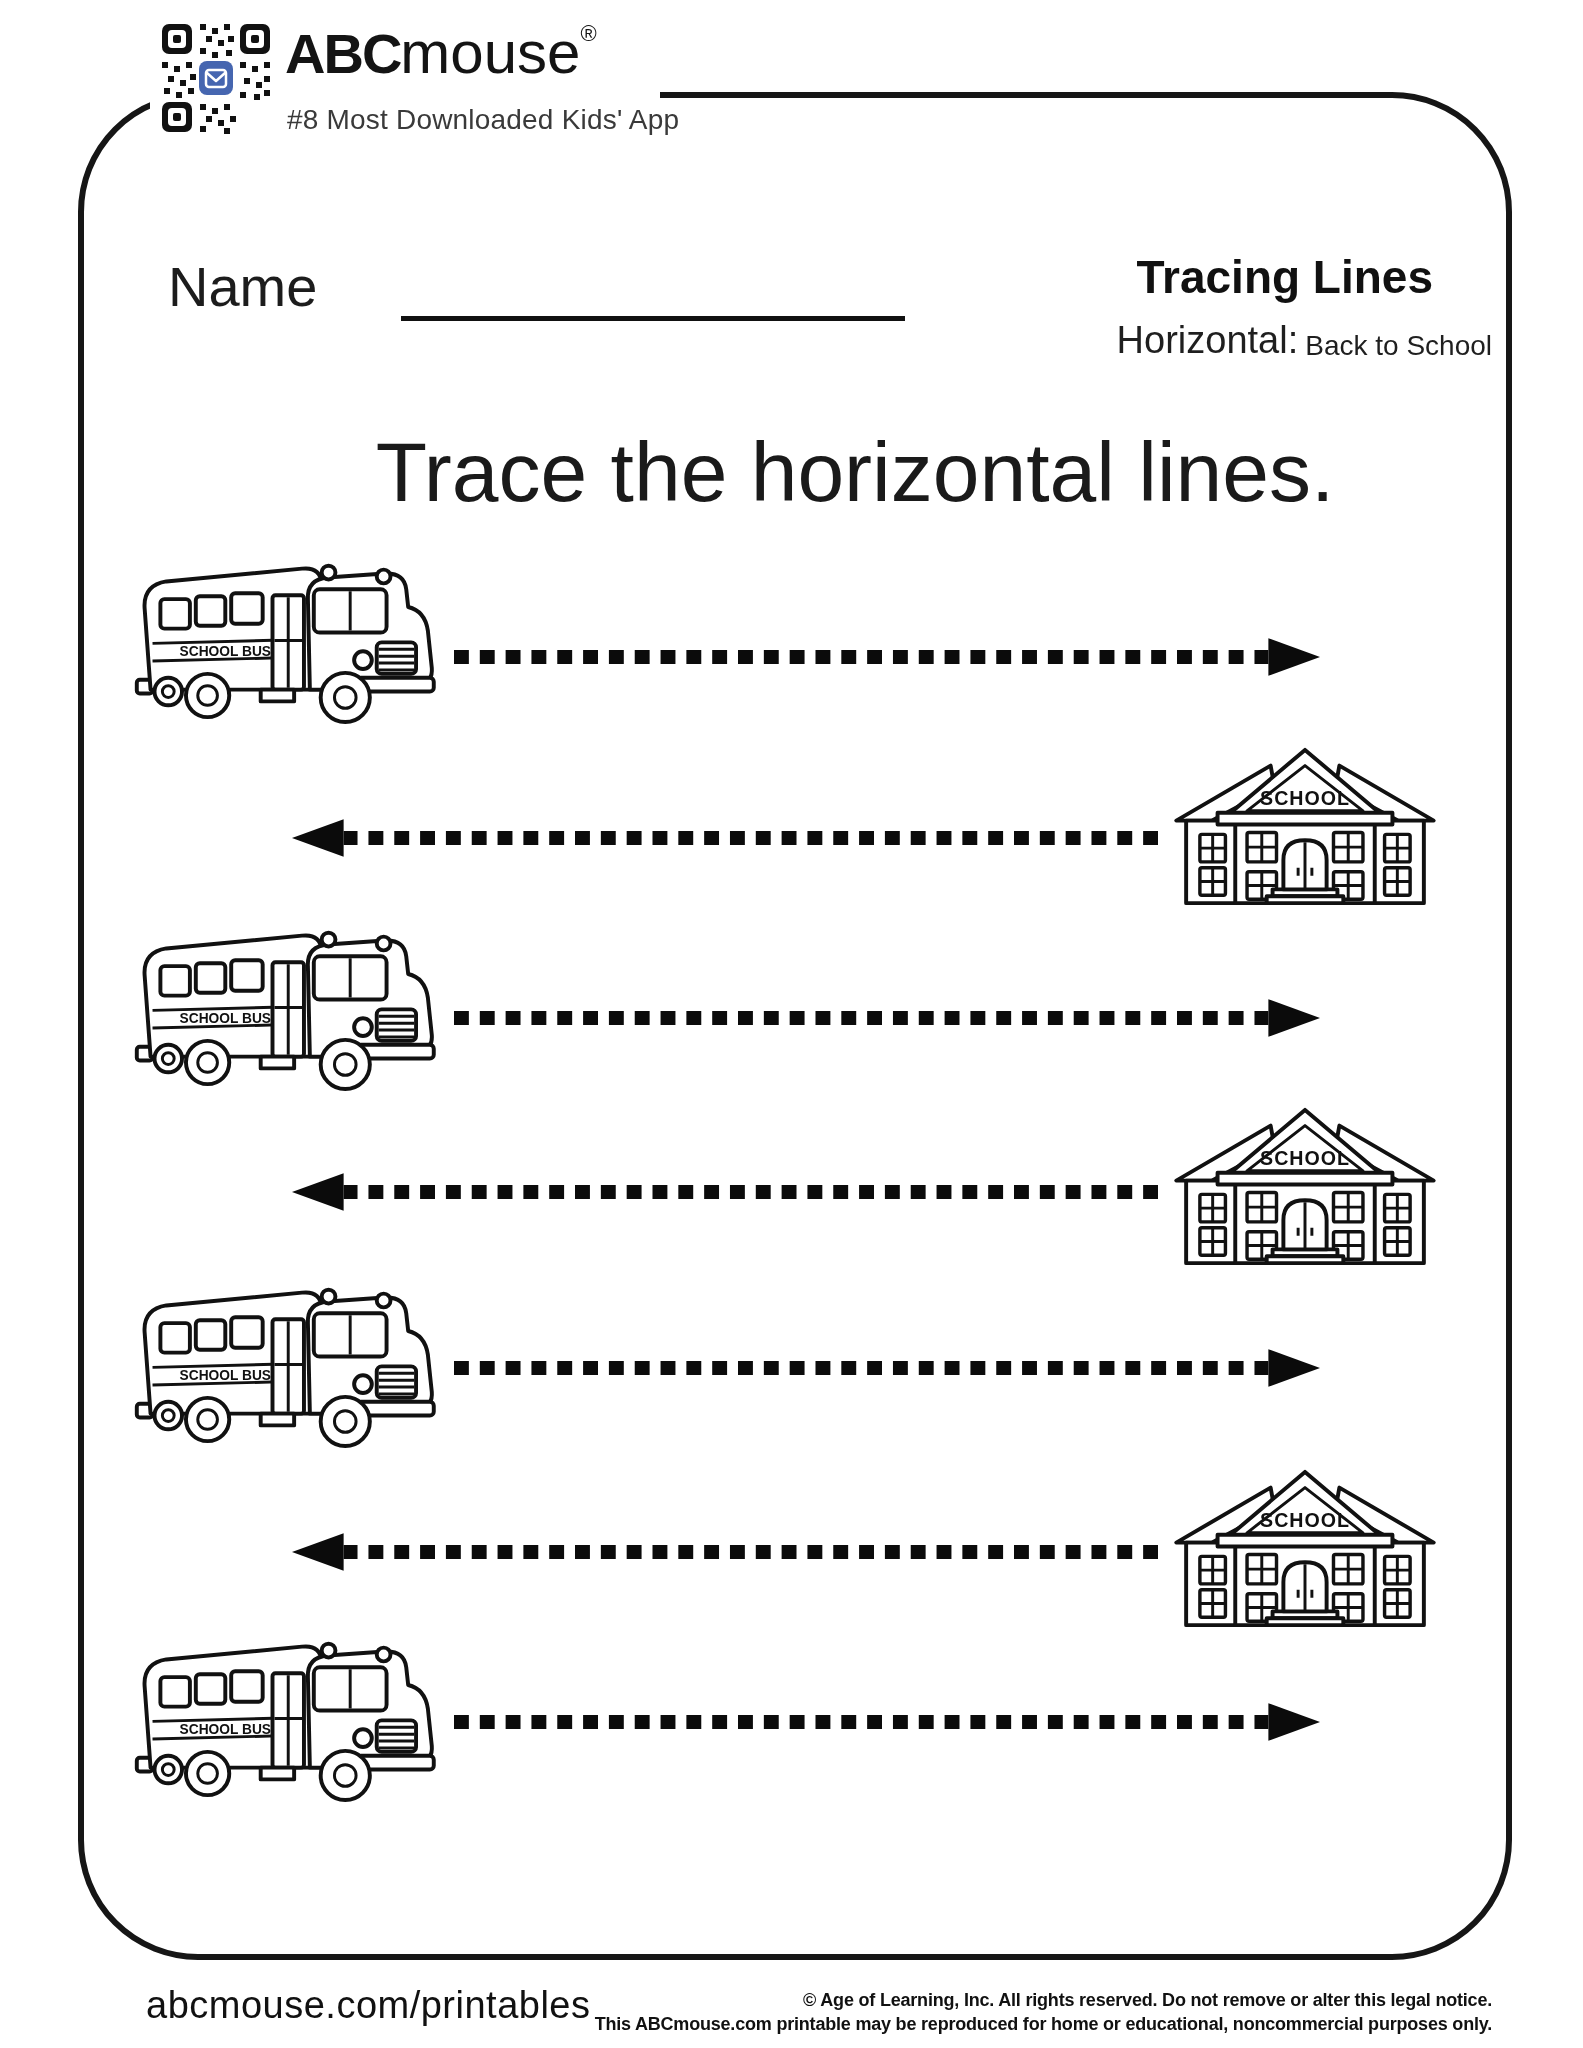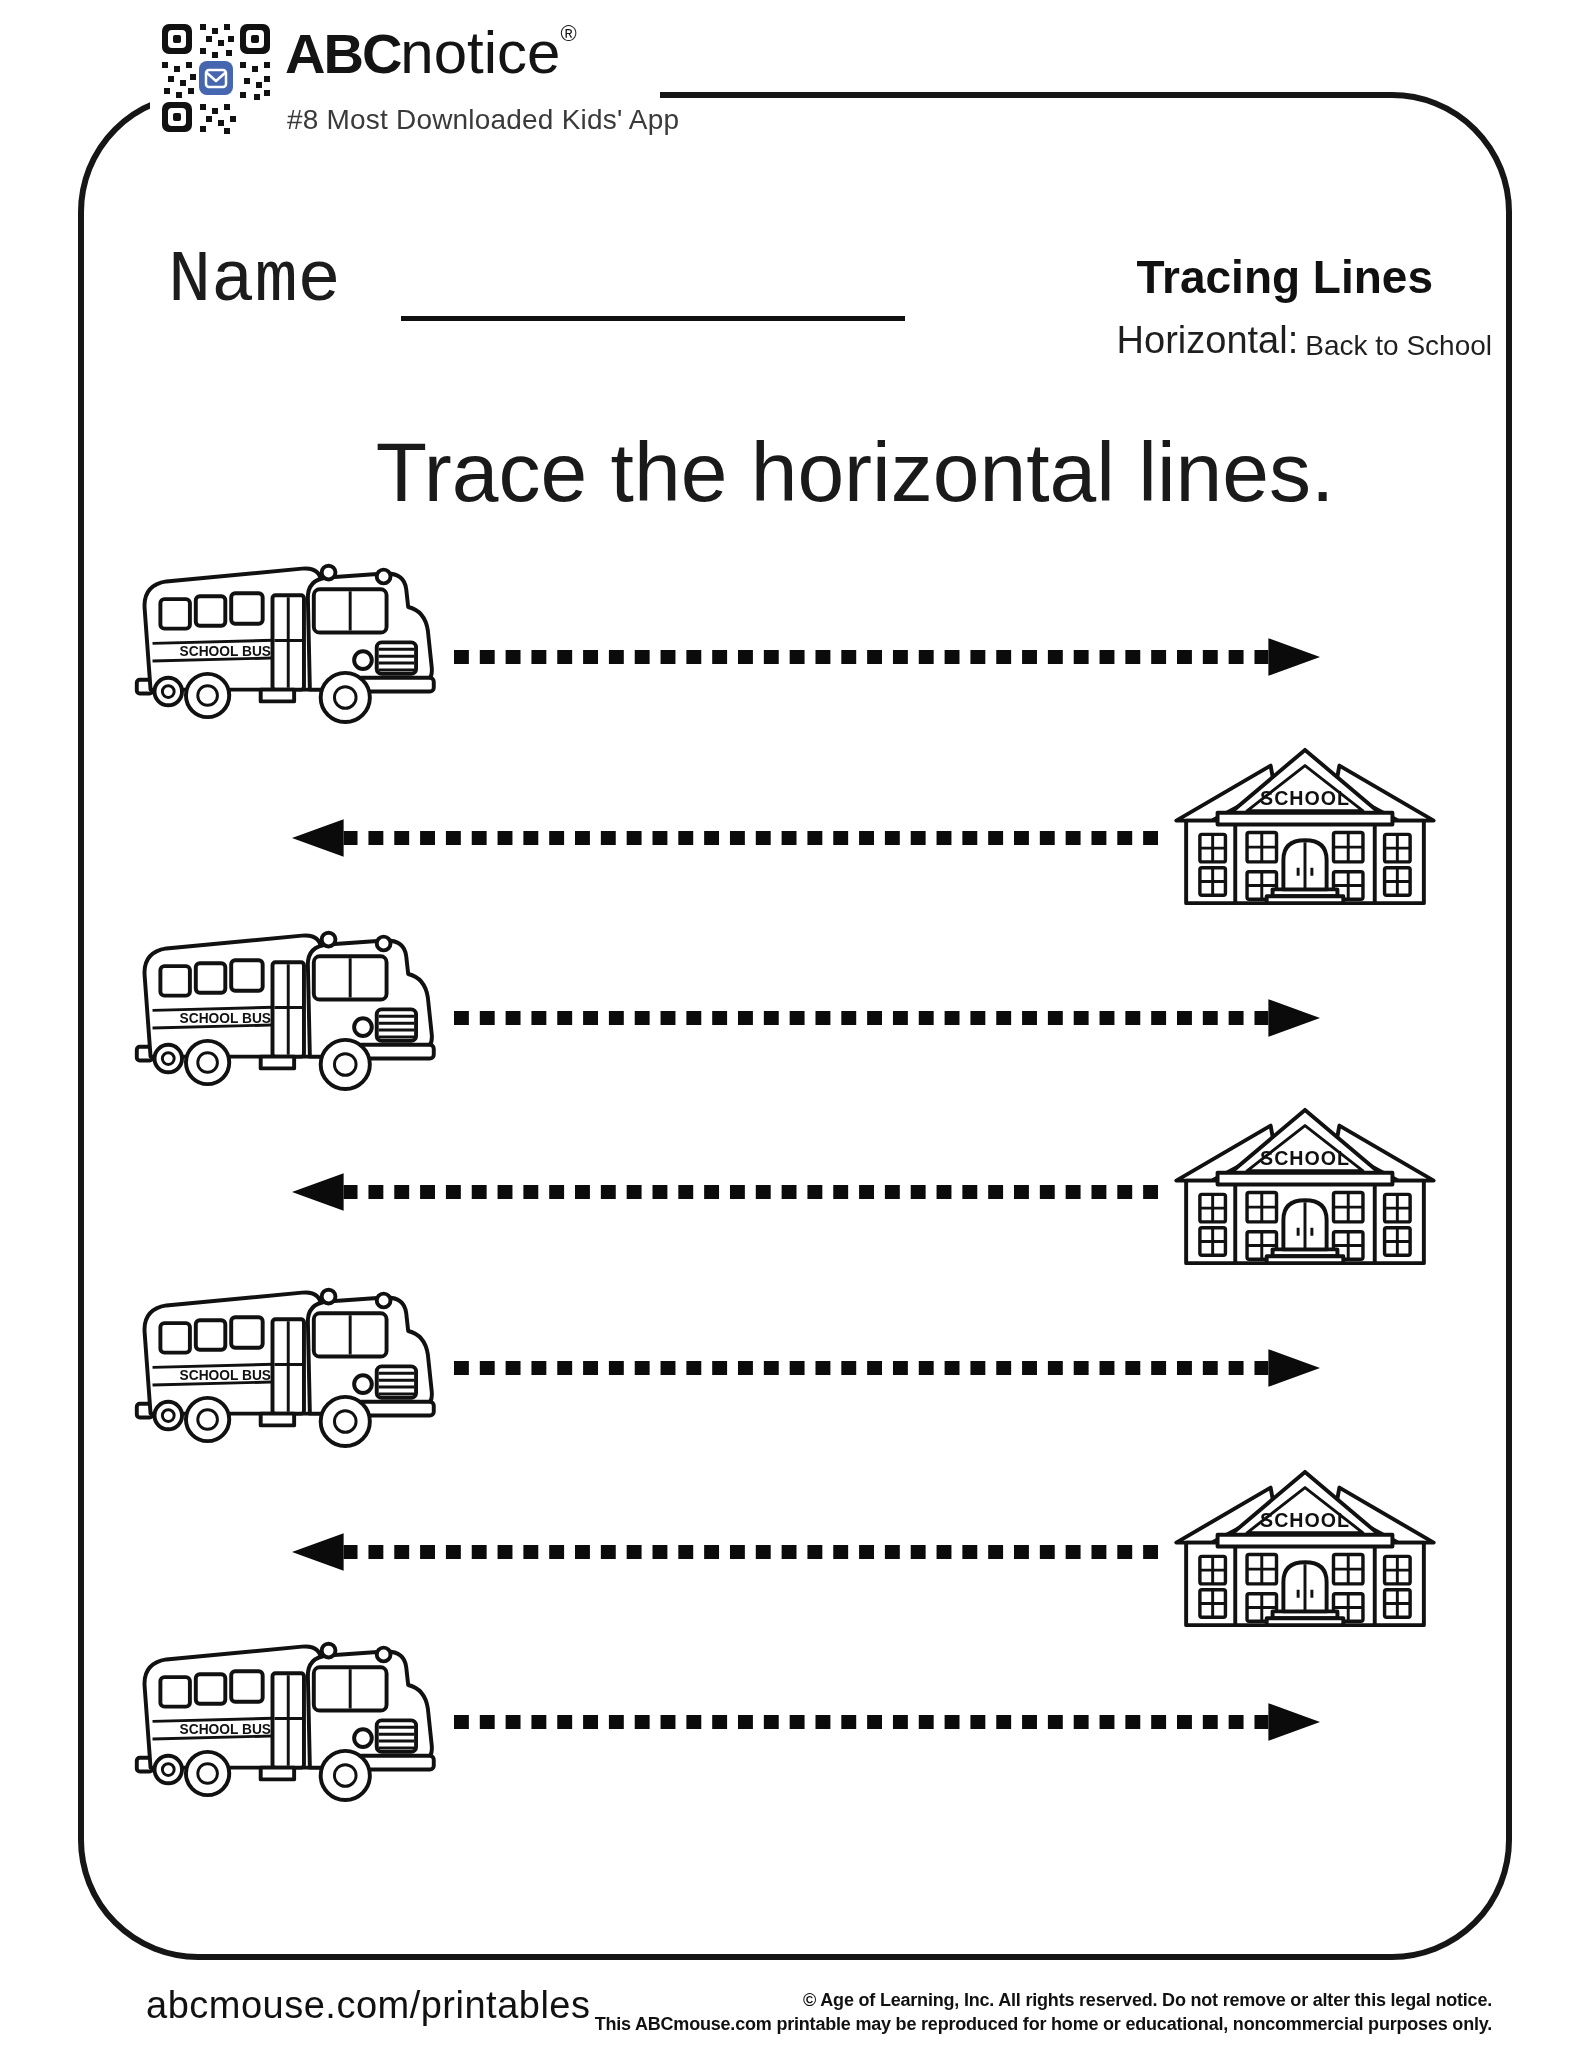--- a/index.html
+++ b/index.html
@@ -9,21 +9,21 @@
         border:6px solid #161616;border-radius:120px;}
   
   #logo-block{position:absolute;left:150px;top:0;width:510px;height:150px;background:#fff;z-index:3;}
   #qr{position:absolute;left:10px;top:22px;}
   #brand-line{position:absolute;left:135px;top:18px;white-space:nowrap;}
   .brand-abc{font-size:56px;font-weight:700;letter-spacing:-2px;color:#141414;}
   .brand-mouse{font-size:60px;font-weight:400;letter-spacing:0px;color:#141414;}
   .brand-reg{font-size:22px;vertical-align:32px;color:#141414;}
   #tagline{position:absolute;left:137px;top:104px;font-size:28px;color:#3a3a3a;letter-spacing:.2px;white-space:nowrap;}
   
-  #name-row{position:absolute;left:168px;top:240px;font-size:72px;color:#1c1c1c;font-family:Liberation Mono, monospace;}
+  #name-row{position:absolute;left:168px;top:254px;font-size:56px;color:#1c1c1c;}
   #name-line{position:absolute;left:401px;top:316px;width:504px;height:5px;background:#111;}
   #title{position:absolute;right:150px;top:250px;font-size:46px;font-weight:700;color:#111;white-space:nowrap;}
   #subtitle{position:absolute;right:91px;top:302px;display:flex;align-items:flex-end;gap:7px;white-space:nowrap;}
   #subtitle .sub-big{font-size:38px;color:#1f1f1f;}
   #subtitle .sub-small{font-size:28px;color:#1f1f1f;margin-top:28px;}
   #instruction{position:absolute;left:78px;top:424px;width:1554px;text-align:center;
         font-size:84px;font-weight:400;letter-spacing:0px;color:#1a1a1a;white-space:nowrap;}
   
   .art{position:absolute;}
   .arrow{position:absolute;width:874px;height:44px;}
@@ -209,21 +209,21 @@
           <rect x="70" y="94" width="6" height="6"></rect>
         <rect x="40" y="104" width="6" height="6"></rect>
           <rect x="64" y="106" width="6" height="6"></rect>
       </g>
       <g>
         <rect x="39" y="39" width="34" height="34" rx="8" fill="#4666b0"></rect>
         <rect x="46" y="48" width="20" height="17" rx="3" fill="none" stroke="#fff" stroke-width="2.5"></rect>
         <polyline points="47,51 56,59 65,51" fill="none" stroke="#fff" stroke-width="2.5" stroke-linecap="round" stroke-linejoin="round"></polyline>
       </g>
     </svg>
-    <div id="brand-line"><span class="brand-abc">ABC</span><span class="brand-mouse">notice</span><span class="brand-reg">®</span></div>
+    <div id="brand-line"><span class="brand-abc">ABC</span><span class="brand-mouse">mouse</span><span class="brand-reg">®</span></div>
     <div id="tagline">#8 Most Downloaded Kids' App</div>
   </div>
 
   <div id="name-row">Name</div>
   <div id="name-line"></div>
   <div id="title">Tracing Lines</div>
   <div id="subtitle">
     <span class="sub-big">Horizontal:</span>
     <span class="sub-small">Back to School</span>
   </div>

